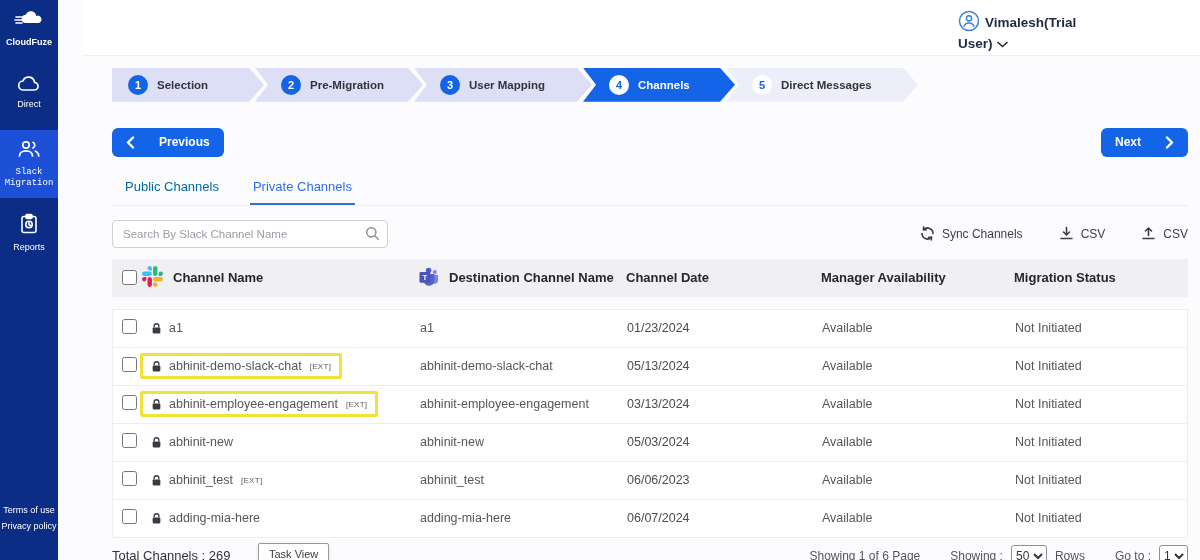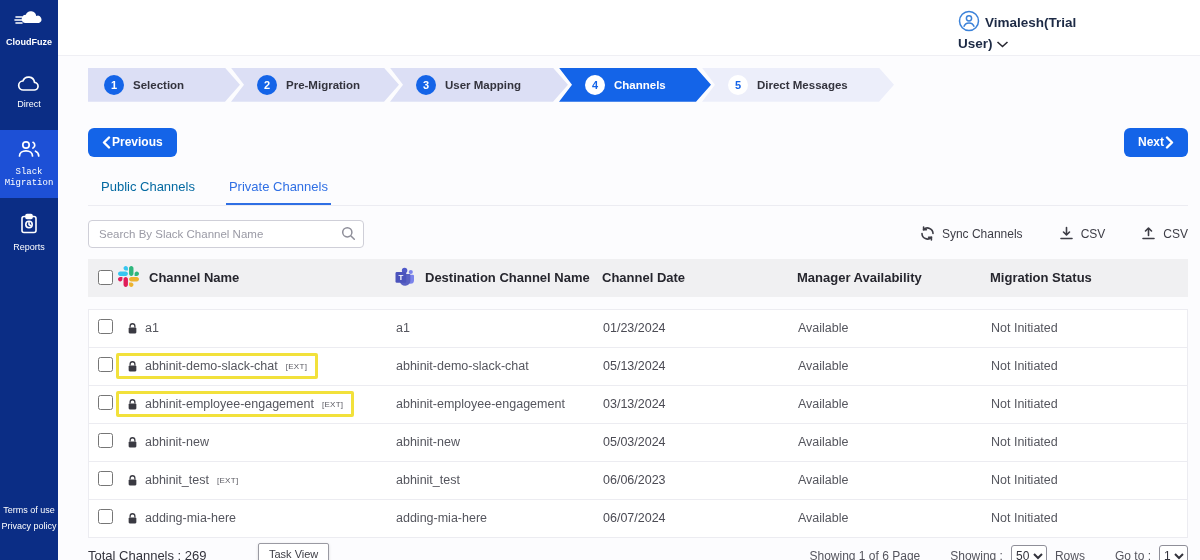--- a/index.html
+++ b/index.html
@@ -10,41 +10,41 @@
   .sidebar{position:absolute;left:0;top:0;width:58px;height:560px;background:var(--sidebar);color:#fff;display:flex;flex-direction:column;align-items:center;}
   .sb-item{width:100%;display:flex;flex-direction:column;align-items:center;gap:3px;padding:9px 0;cursor:pointer;}
   .sb-item .lbl{font-size:9px;line-height:1.25;text-align:center;}
   .sb-item.active{background:var(--sidebar-active);}
   .sb-logo{padding:10px 0 6px;}
   .sb-logo .lbl{font-size:9px;font-weight:bold;}
   .sb-links{position:absolute;bottom:26px;width:100%;text-align:center;font-size:9px;line-height:1.7;}
   .sb-links div{cursor:pointer;}
 
   
-  .main{margin-left:58px;height:560px;display:flex;flex-direction:column;}
+  .main{margin-left:82px;height:560px;display:flex;flex-direction:column;}
   .main-header{height:57px;border-bottom:1px solid #efeff4;display:flex;justify-content:flex-end;align-items:flex-start;padding:10px 120px 0 0;box-sizing:border-box;background:#fff;}
   .user-chip{width:122px;font-size:13.5px;font-weight:bold;color:#1d2a45;line-height:1.55;cursor:pointer;}
   .user-chip svg{vertical-align:-5px;margin-right:5px;}
   .content{flex:1;padding:12px 12px 0 30px;box-sizing:border-box;position:relative;}
 
   
   .stepper{display:flex;align-items:center;}
   .step{position:relative;height:34px;display:flex;align-items:center;gap:9px;padding:0 10px 0 26px;box-sizing:border-box;margin-left:-9px;clip-path:polygon(0 0,calc(100% - 15px) 0,100% 50%,calc(100% - 15px) 100%,0 100%,13px 50%);cursor:pointer;}
   .step:first-child{margin-left:0;padding-left:16px;clip-path:polygon(0 0,calc(100% - 15px) 0,100% 50%,calc(100% - 15px) 100%,0 100%);}
   .step.done{background:var(--step-light);}
   .step.upcoming{background:var(--step-lighter);}
   .step.active{background:var(--accent);}
   .step .num{flex:0 0 20px;width:20px;height:20px;border-radius:50%;background:var(--accent);color:#fff;font-size:11px;font-weight:bold;display:flex;align-items:center;justify-content:center;}
   .step.active .num,.step.upcoming .num{background:#fff;color:var(--accent);}
   .step .slabel{font-size:11.5px;font-weight:700;color:#33333d;white-space:nowrap;}
   .step.active .slabel{color:#fff;}
 
   
   .navrow{display:flex;justify-content:space-between;margin-top:26px;}
-  .btn{display:inline-flex;align-items:center;gap:1px;background:var(--accent);color:#fff;font-size:12px;font-weight:bold;border:none;border-radius:6px;height:29px;padding:0 14px;cursor:pointer;font-family:inherit;}
+  .btn{display:inline-flex;align-items:center;gap:24px;background:var(--accent);color:#fff;font-size:12px;font-weight:bold;border:none;border-radius:6px;height:29px;padding:0 14px;cursor:pointer;font-family:inherit;}
 
   
   .tabs{display:flex;margin-top:15px;border-bottom:1px solid #ececf2;padding-left:10px;}
   .tab{padding:7px 3px 9px;margin-right:28px;font-size:13px;color:#0369a1;cursor:pointer;border-bottom:2px solid transparent;}
   .tab.active{color:var(--tab-active);border-bottom-color:var(--tab-active);}
 
   
   .toolbar{display:flex;align-items:center;margin-top:14px;}
   .searchbox{position:relative;width:276px;}
   .searchbox input{width:100%;height:28px;box-sizing:border-box;border:1px solid #cfcfd8;border-radius:4px;padding:0 30px 0 10px;font-size:11.5px;color:#44444c;font-family:inherit;outline:none;}

